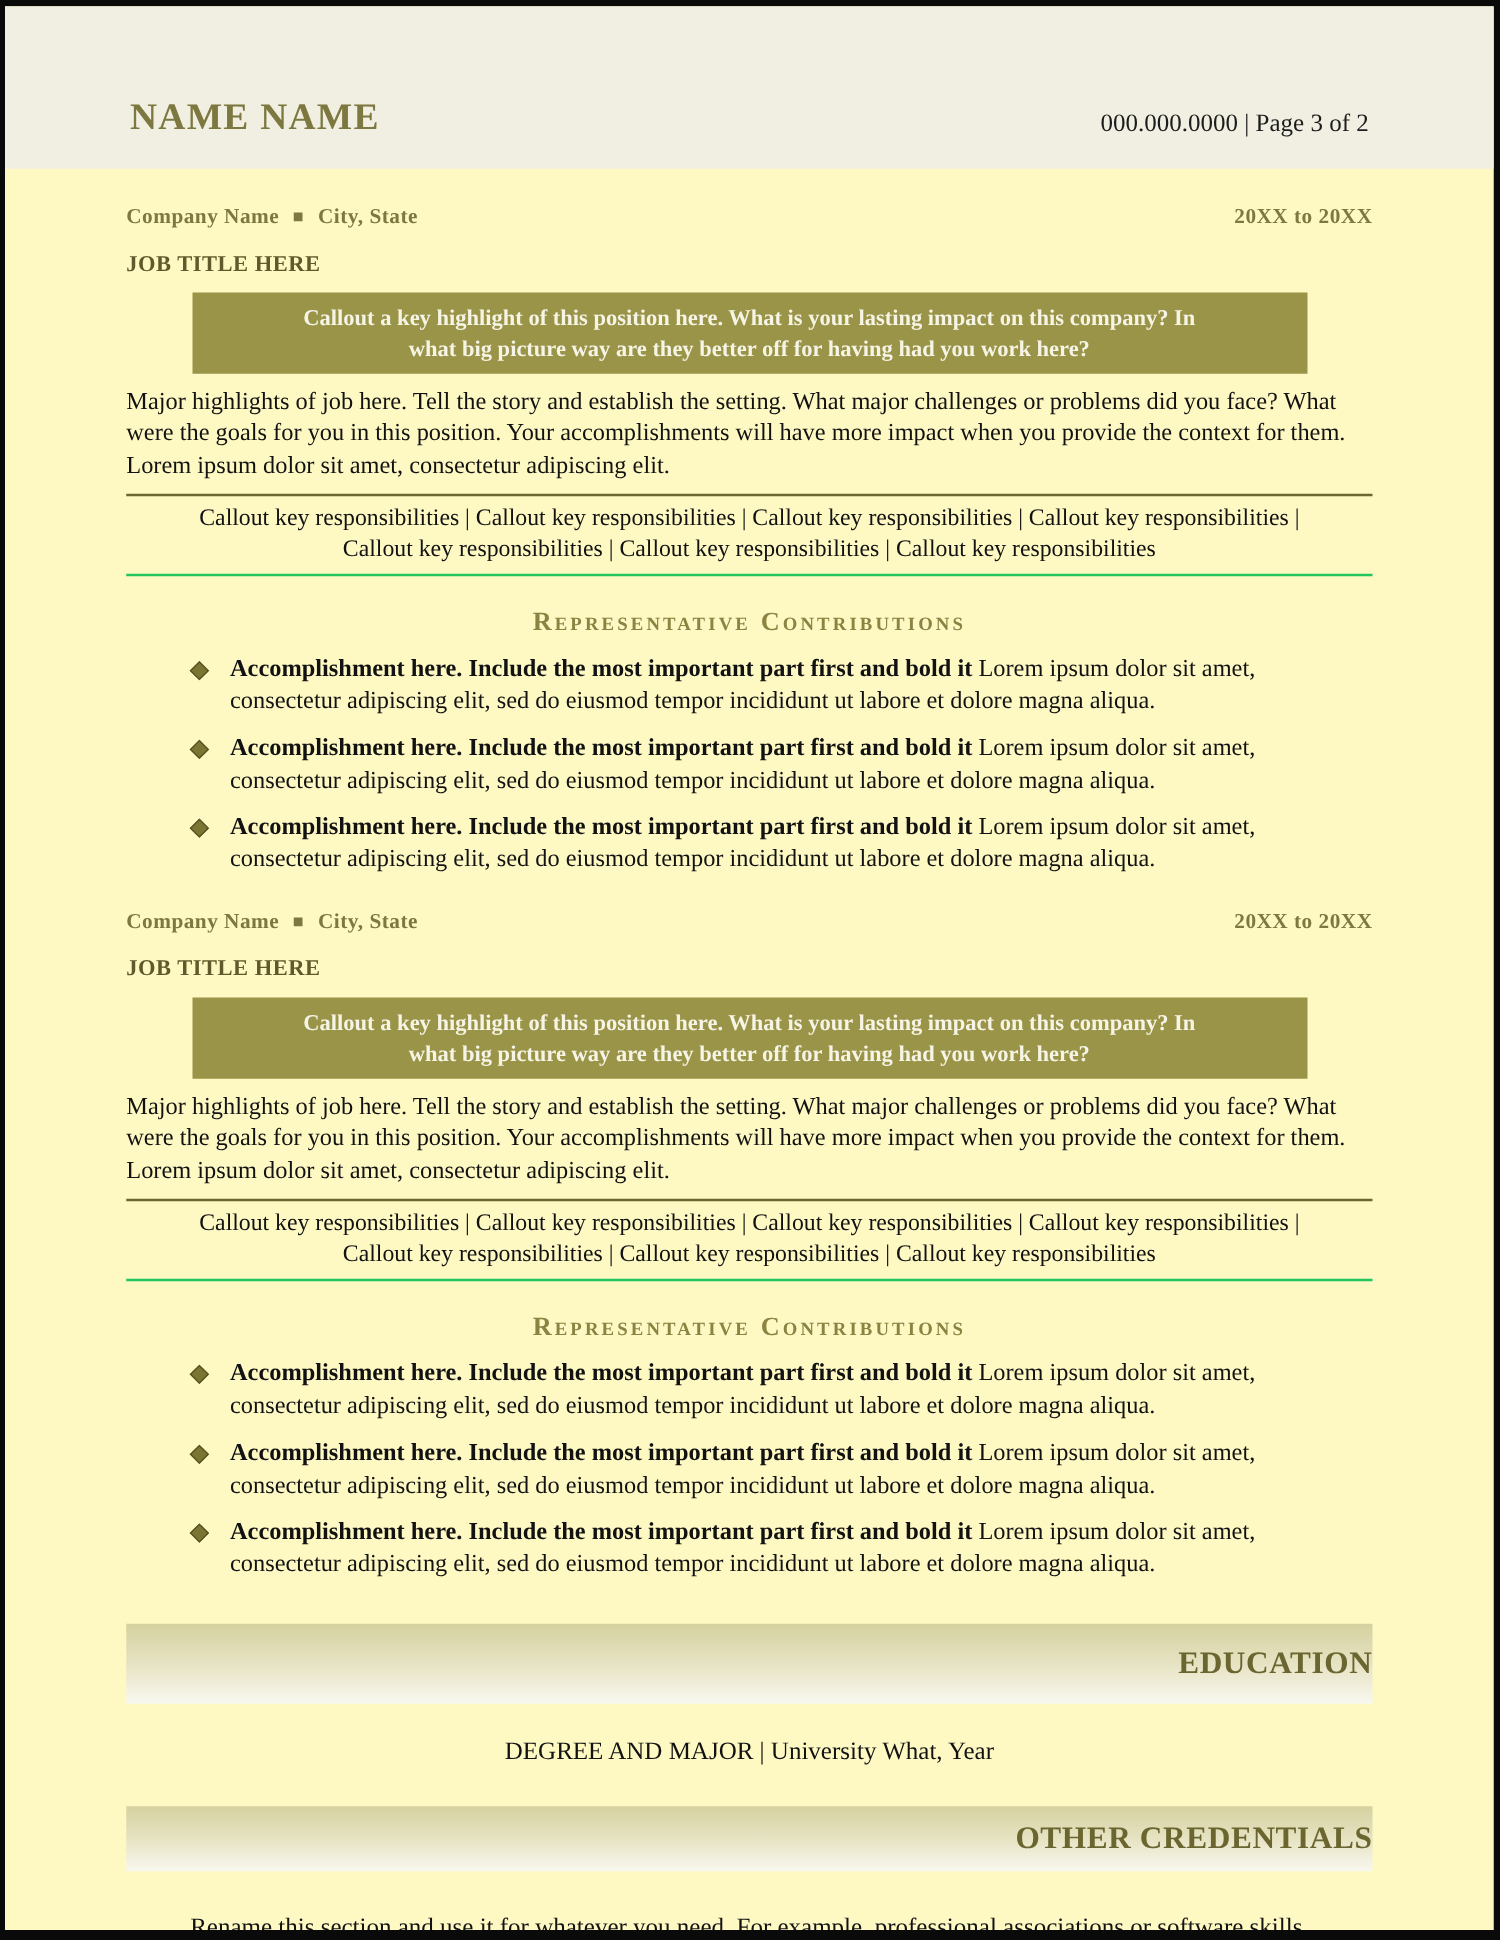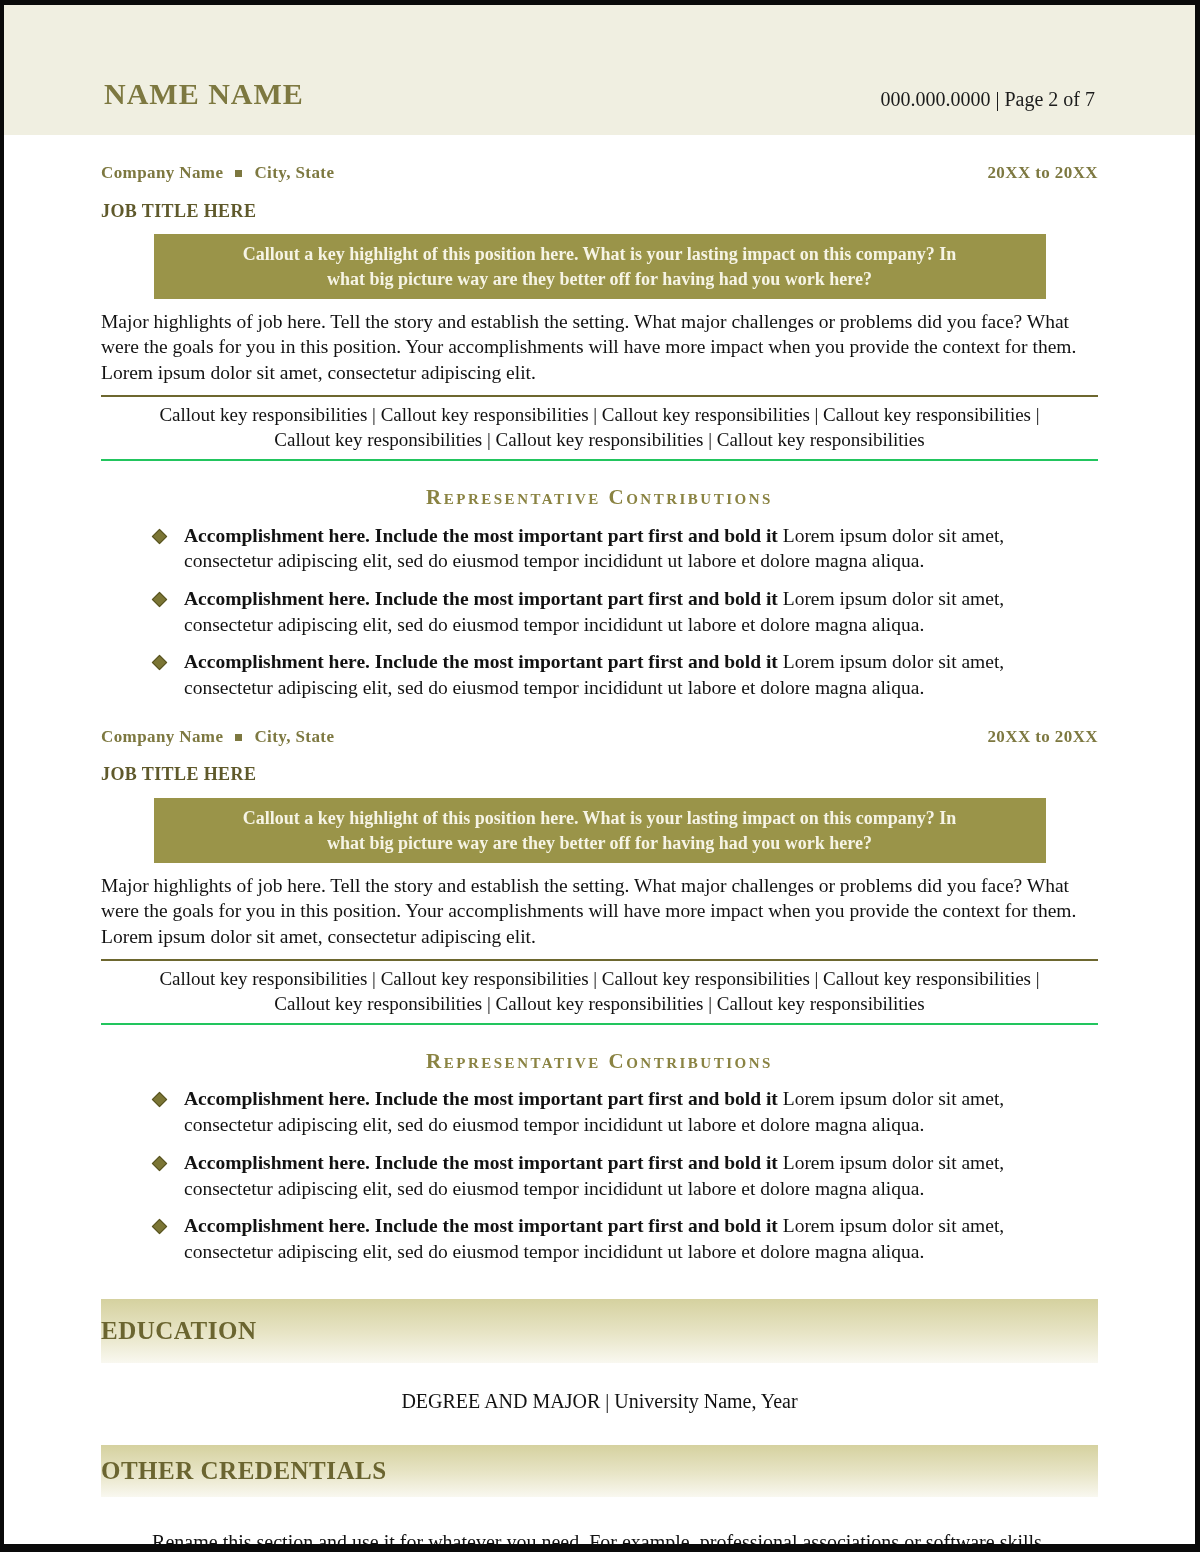--- a/index.html
+++ b/index.html
@@ -1,20 +1,20 @@
 <!DOCTYPE html>
 <html><head>
 <meta charset="utf-8">
 <style>
   html,body { margin:0; padding:0; background:#111; }
   .frame {
     width:1200px; height:1552px; box-sizing:border-box;
     border-top:5px solid #0a0a0a; border-left:4px solid #0a0a0a;
     border-right:5px solid #0a0a0a; border-bottom:8px solid #0a0a0a;
-    background:#ffffff; overflow:hidden;
+    background:#fef9c3; overflow:hidden;
     font-family:"Liberation Serif","DejaVu Serif",serif;
     color:#141414;
   }
   .header-band {
     height:130px; background:#f0efe1;
     display:flex; justify-content:space-between; align-items:flex-end;
     padding:0 100px 24px 100px; box-sizing:border-box;
   }
   .name {
     font-size:30px; font-weight:bold; color:#7d7840; letter-spacing:1px;
@@ -60,38 +60,38 @@
     font-size:19.5px; line-height:1.32; color:#121212;
   }
   .diamond {
     position:absolute; left:53px; top:8px; width:9px; height:9px;
     background:#7b7534; border:1px solid #55511f; transform:rotate(45deg);
   }
   .bullet-bold { font-weight:bold; }
   .banner {
     margin-top:34px; height:64px;
     background:linear-gradient(180deg,#d5d19f 0%,#e8e5c7 55%,#f9f8f0 100%);
-    display:flex; align-items:center; justify-content:flex-start;
+    display:flex; align-items:center; justify-content:flex-end;
   }
   .banner.short { height:52px; margin-top:32px; }
   .banner-title {
     font-size:25px; font-weight:bold; color:#6b6530; letter-spacing:0.5px;
   }
   .center-line { text-align:center; font-size:20px; color:#121212; }
   .degree-line { margin-top:27px; }
   .rename-line { margin-top:34px; }
 </style>
 </head>
 <body>
 
 <div class="frame">
 
   <div class="header-band">
     <div class="name">NAME NAME</div>
-    <div class="contact">000.000.0000 | Page 2 of 7</div>
+    <div class="contact">000.000.0000 | Page 3 of 2</div>
   </div>
 
   <div class="content">
 
     <div class="job">
       <div class="company-row">
         <div>
           <span>Company Name</span><span class="sep-square"></span><span>City, State</span>
         </div>
         <div>20XX to 20XX</div>
@@ -153,21 +153,21 @@
         <div class="bullet">
           <span class="diamond"></span>
           <span class="bullet-bold">Accomplishment here. Include the most important part first and bold it</span><span> Lorem ipsum dolor sit amet, consectetur adipiscing elit, sed do eiusmod tempor incididunt ut labore et dolore magna aliqua.</span>
         </div>
       </div>
     </div>
 
     <div class="banner">
       <div class="banner-title">EDUCATION</div>
     </div>
-    <div class="center-line degree-line">DEGREE AND MAJOR | University Name, Year</div>
+    <div class="center-line degree-line">DEGREE AND MAJOR | University What, Year</div>
 
     <div class="banner short">
       <div class="banner-title">OTHER CREDENTIALS</div>
     </div>
     <div class="center-line rename-line">Rename this section and use it for whatever you need. For example, professional associations or software skills.</div>
 
   </div>
 </div>
 
 </body></html>

